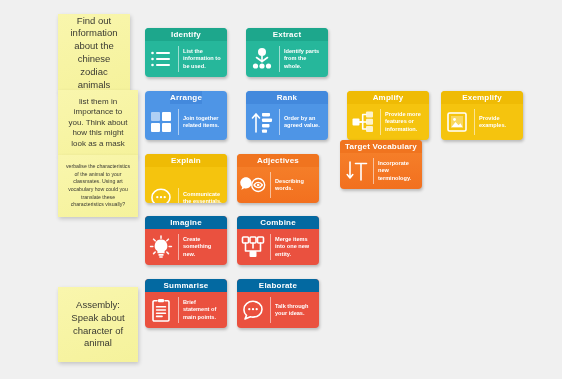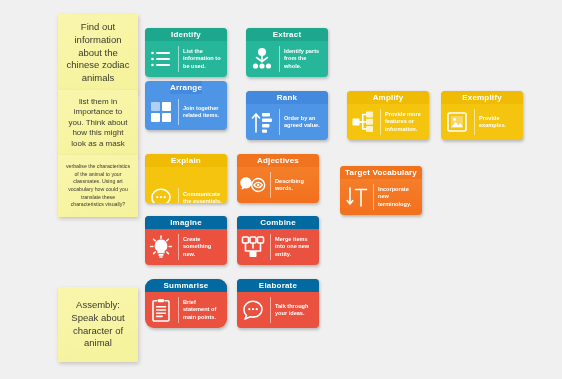--- a/index.html
+++ b/index.html
@@ -78,21 +78,21 @@
   .c-yellow .hdr{background:#efbb05;}
   .c-orange{background:#f47c28;background-image:linear-gradient(180deg,#f6832c 0%,#f2701f 100%);}
   .c-orange .hdr{background:#f0741f;}
   .c-red{background:#ea513f;}
   .c-red .hdr{background:#0369a1;}
 </style>
 </head>
 <body>
 
 <div id="board">
-    <div class="note note-lg" style="left: 58px; top: 14px; width: 80px; height: 78px;">
+    <div class="note note-lg" style="left: 58px; top: 14px; width: 72px; height: 78px;">
       <span>Find out information about the chinese zodiac animals</span>
     </div>
     <div class="note note-sm" style="left: 58px; top: 90px; width: 80px; height: 66px; text-align: center;">
       <span>list them in importance to you. Think about how this might look as a mask</span>
     </div>
     <div class="note note-xs" style="left: 58px; top: 155px; width: 80px; height: 62px;">
       <span>verbalise the characteristics of the animal to your classmates. Using art vocabulary how could you translate these characteristics visually?</span>
     </div>
     <div class="note note-lg" style="left: 58px; top: 287px; width: 80px; height: 75px;">
       <span>Assembly: Speak about character of animal</span>
@@ -127,21 +127,21 @@
             </g>
      <circle cx="5.5" cy="19" r="2.6" fill="#fff"></circle>
             <circle cx="12" cy="19" r="2.6" fill="#fff"></circle>
             <circle cx="18.5" cy="19" r="2.6" fill="#fff"></circle>
           </svg>
         </div>
         <div class="divider"></div>
         <div class="desc">Identify parts from the whole.</div>
       </div>
     </div>
-    <div class="card c-blue" style="left: 145px; top: 81px; align-items: center;">
+    <div class="card c-blue" style="left: 145px; top: 91px; align-items: center;">
       <div class="hdr">Arrange</div>
       <div class="body">
         <div class="ic">
           <svg width="24" height="24" viewBox="0 0 24 24">
      <rect x="2" y="2" width="9" height="9" rx="1" fill="#fff" opacity=".55"></rect>
      <rect x="13" y="2" width="9" height="9" rx="1" fill="#fff"></rect>
      <rect x="2" y="13" width="9" height="9" rx="1" fill="#fff"></rect>
      <rect x="13" y="13" width="9" height="9" rx="1" fill="#fff"></rect>
           </svg>
         </div>
@@ -223,21 +223,21 @@
      <path d="M13.5 8.5c0 3.6-3 6.5-6.6 6.5-.7 0-1.4-.1-2-.3L1.5 16.5l1.1-2.8A6.3 6.3 0 0 1 .3 8.5C.3 4.9 3.3 2 6.9 2s6.6 2.9 6.6 6.5z" fill="#fff"></path>
      <circle cx="21" cy="11" r="7.5" stroke="#fff" fill="none" stroke-width="1.6" stroke-linecap="round" stroke-linejoin="round"></circle>
      <path d="M16.2 11s2.1-3 4.8-3 4.8 3 4.8 3-2.1 3-4.8 3-4.8-3-4.8-3z" stroke="#fff" fill="none" stroke-width="1.6" stroke-linecap="round" stroke-linejoin="round"></path>
      <circle cx="21" cy="11" r="1.5" fill="#fff"></circle>
           </svg>
         </div>
         <div class="divider"></div>
         <div class="desc">Describing words.</div>
       </div>
     </div>
-    <div class="card c-orange" style="left: 340px; top: 166px;">
+    <div class="card c-orange" style="left: 340px; top: 140px;">
       <div class="hdr">Target Vocabulary</div>
       <div class="body">
         <div class="ic">
           <svg width="24" height="24" viewBox="0 0 24 24">
      <path d="M6 3v16 M6 19l-2.8-3.4 M6 19l2.8-3.4" stroke="#fff" fill="none" stroke-width="1.6" stroke-linecap="round" stroke-linejoin="round"></path>
      <path d="M11.5 4.5h11 M17 4.5V21" stroke="#fff" fill="none" stroke-width="1.6" stroke-linecap="round" stroke-linejoin="round"></path>
           </svg>
         </div>
         <div class="divider"></div>
         <div class="desc">Incorporate new terminology.</div>
@@ -278,21 +278,21 @@
               <path d="M4.5 8v8h15V8"></path>
               <path d="M12 8v5"></path>
             </g>
      <rect x="8.5" y="16" width="7" height="6" rx="1" fill="#fff"></rect>
           </svg>
         </div>
         <div class="divider"></div>
         <div class="desc">Merge items into one new entity.</div>
       </div>
     </div>
-    <div class="card c-red" style="left: 145px; top: 279px; border-radius: 9px;">
+    <div class="card c-red" style="left: 145px; top: 279px;">
       <div class="hdr">Summarise</div>
       <div class="body">
         <div class="ic">
           <svg width="24" height="24" viewBox="0 0 24 24">
      <rect x="9" y="1" width="6" height="3.2" rx="1" fill="#fff"></rect>
      <path d="M8 2.8H5.2A1.2 1.2 0 0 0 4 4v17.8A1.2 1.2 0 0 0 5.2 23h13.6a1.2 1.2 0 0 0 1.2-1.2V4a1.2 1.2 0 0 0-1.2-1.2H16" stroke="#fff" fill="none" stroke-width="1.6" stroke-linecap="round" stroke-linejoin="round"></path>
      <g fill="#fff">
               <rect x="6.8" y="8" width="10.4" height="1.6" rx=".7"></rect>
        <rect x="6.8" y="11.2" width="10.4" height="1.6" rx=".7"></rect>
        <rect x="6.8" y="14.4" width="10.4" height="1.6" rx=".7"></rect>

